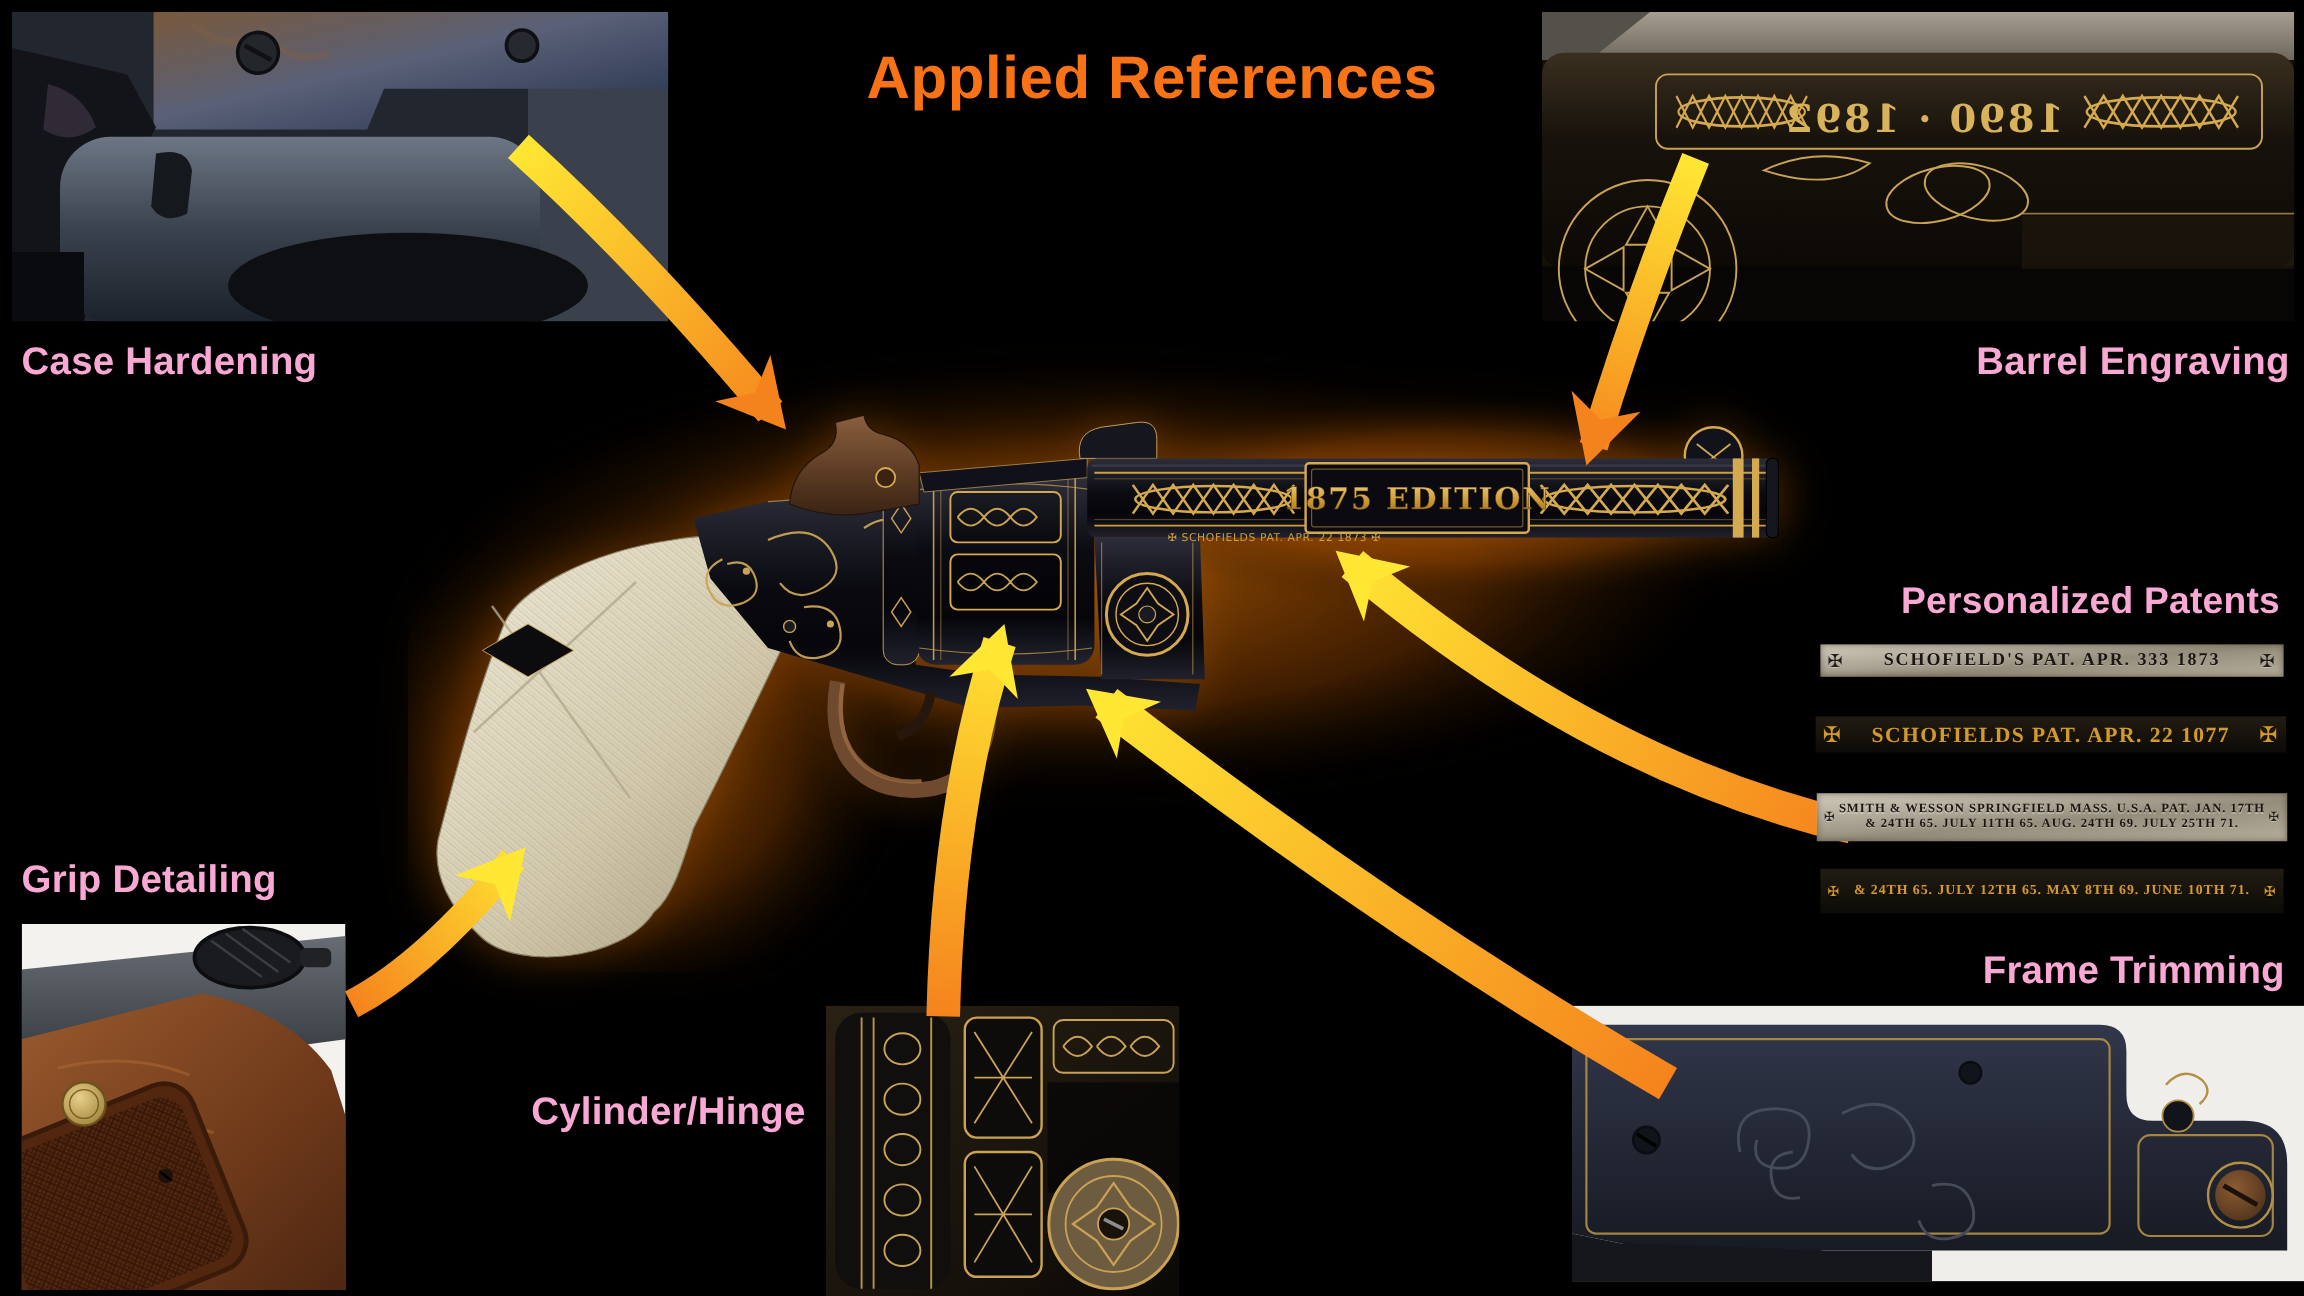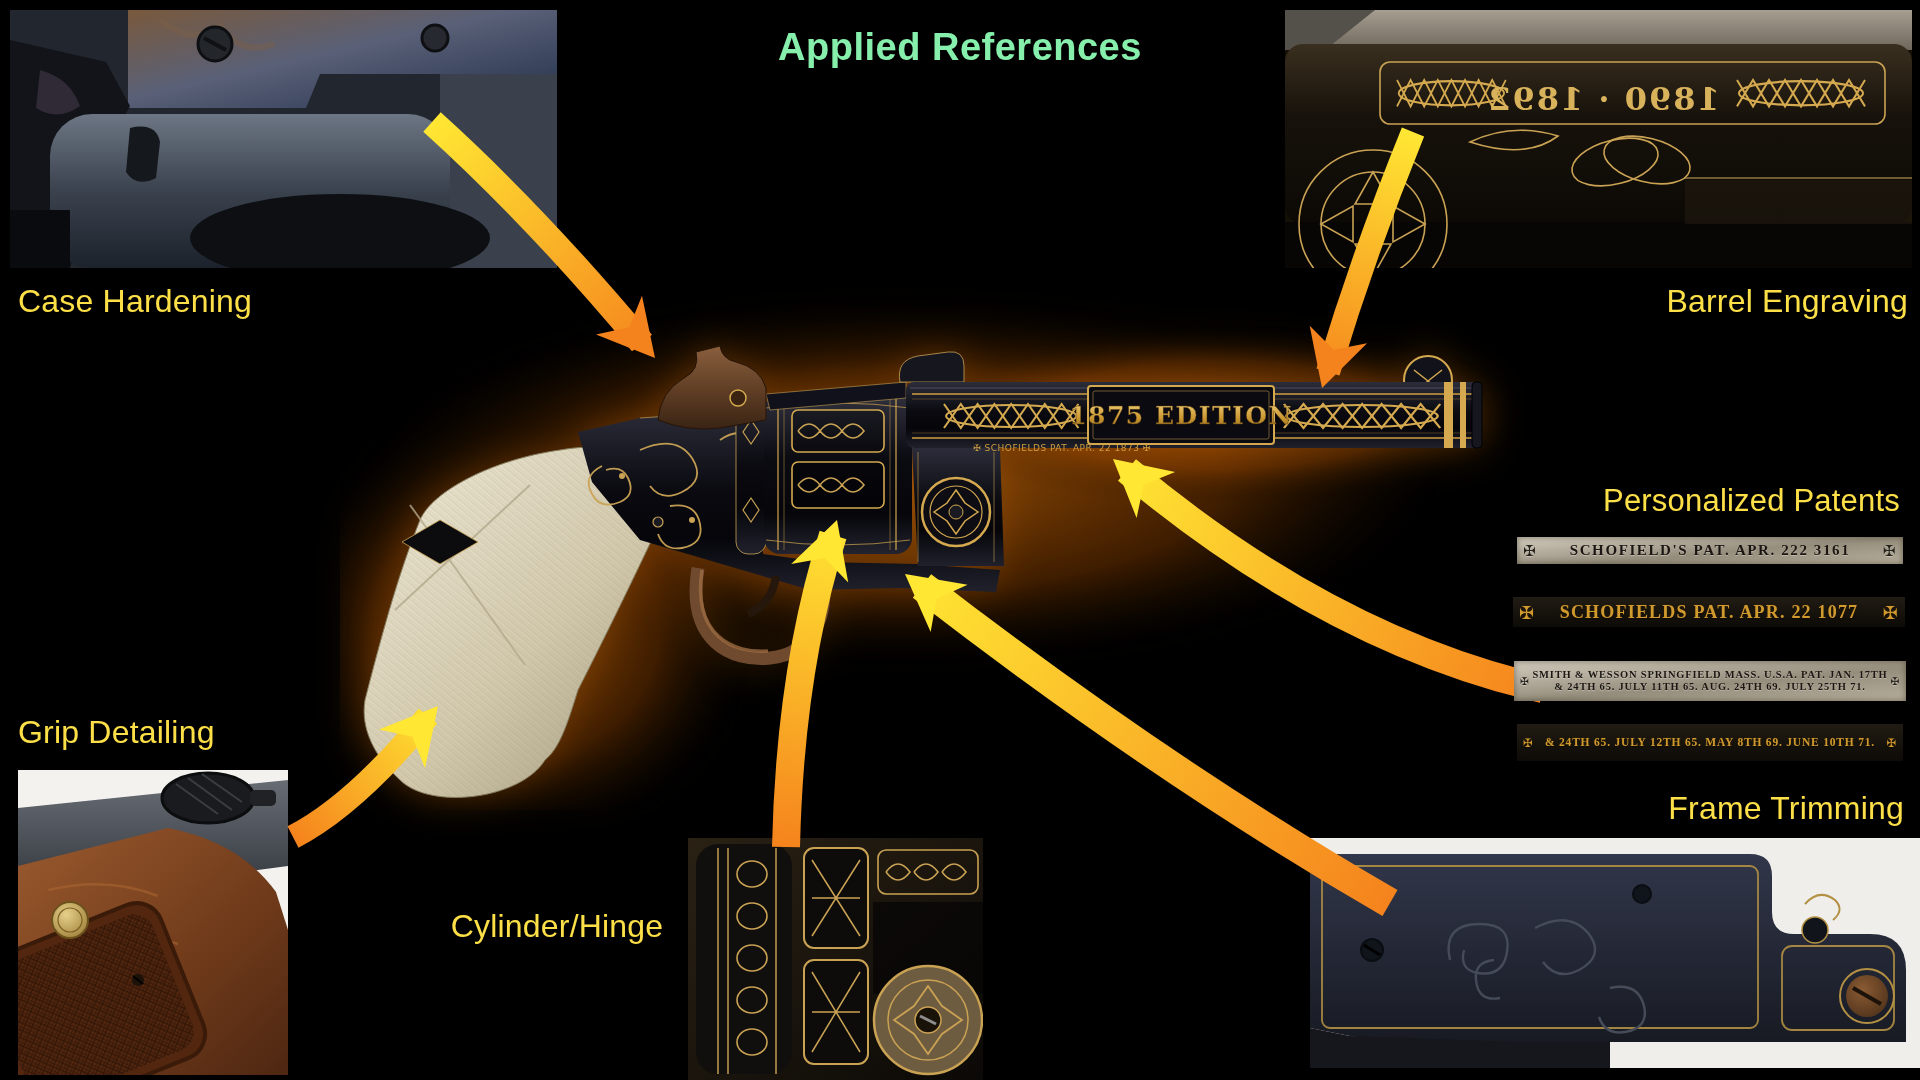--- a/index.html
+++ b/index.html
@@ -1,21 +1,21 @@
 <!DOCTYPE html>
 <html><head>
 <meta charset="utf-8">
 <style>
   html,body{margin:0;padding:0;background:#000;}
   body{width:1920px;height:1080px;position:relative;overflow:hidden;
        font-family:"Liberation Sans",sans-serif;}
-  .label{position:absolute;color:#fde047;font-weight:normal;font-size:32px;
+  .label{position:absolute;color:#f9a8d4;font-weight:bold;font-size:32px;
          letter-spacing:.2px;white-space:nowrap;z-index:6;}
-  #title{position:absolute;left:50%;top:26px;transform:translateX(-50%);
-         color:#86efac;font-weight:bold;font-size:38px;letter-spacing:.5px;
+  #title{position:absolute;left:50%;top:36px;transform:translateX(-50%);
+         color:#f97316;font-weight:bold;font-size:50px;letter-spacing:.5px;
          white-space:nowrap;z-index:6;}
   .photo{position:absolute;z-index:2;overflow:hidden;}
   .photo svg{display:block;}
   #revolver-wrap{position:absolute;left:340px;top:270px;width:1180px;height:540px;
                  z-index:3;filter:drop-shadow(0 0 18px rgba(240,130,10,.30));text-align:center;}
   #arrows{position:absolute;left:0;top:0;width:1920px;height:1080px;z-index:5;
           pointer-events:none;}
   .strip{position:absolute;z-index:6;display:flex;align-items:center;
          justify-content:space-between;padding:0 6px;box-sizing:border-box;
          font-family:"Liberation Serif",serif;font-weight:bold;}
@@ -50,21 +50,21 @@
 <div class="label" style="right:20px;top:483px;font-size:31px;margin-left:34px;">Personalized Patents</div>
 
 <div class="label" style="right:16px;top:790px;">Frame Trimming</div>
 
 <div class="label" style="left:380px;top:904px;width:354px;text-align:center;line-height:44px;">
   <div>Cylinder/Hinge</div>
 </div>
 
 <div class="strip steel" id="strip-1">
   <span class="mark">✠</span>
-  <span class="lines">SCHOFIELD'S PAT. APR. 222 3161</span>
+  <span class="lines">SCHOFIELD'S PAT. APR. 333 1873</span>
   <span class="mark">✠</span>
 </div>
 <div class="strip gold" id="strip-2">
   <span class="mark">✠</span>
   <span class="lines">SCHOFIELDS PAT. APR. 22 1077</span>
   <span class="mark">✠</span>
 </div>
 <div class="strip steel" id="strip-3">
   <span class="mark">✠</span>
   <span class="lines">

